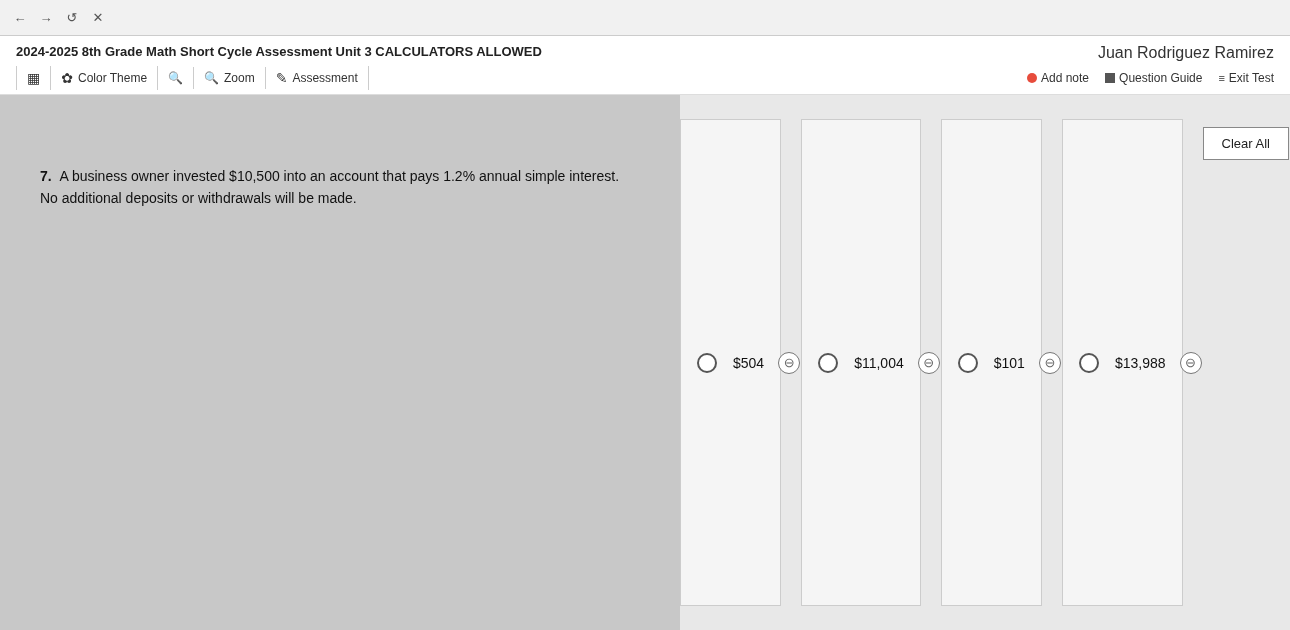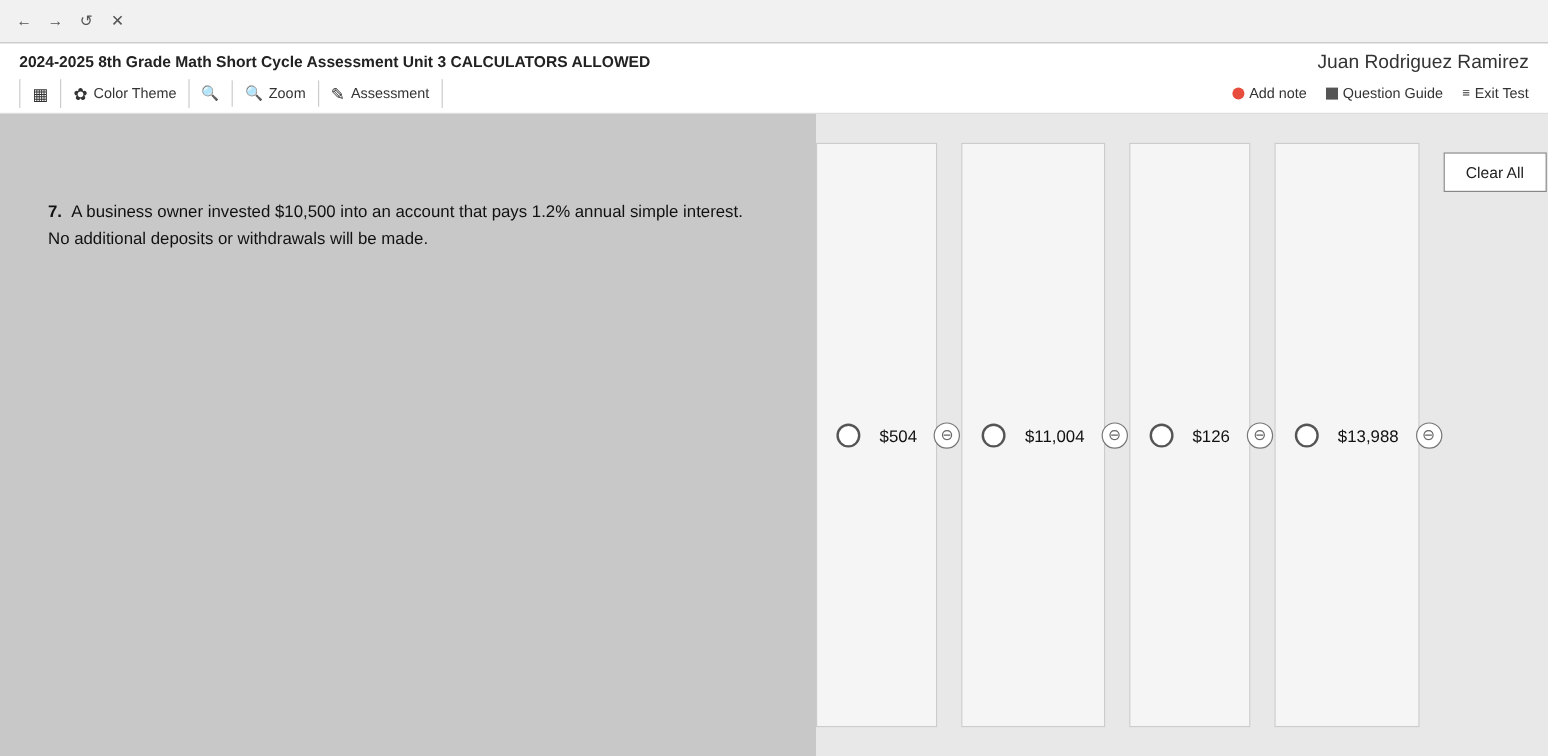--- a/index.html
+++ b/index.html
@@ -281,21 +281,21 @@
       </div>
 
       <div class="answer-option">
         <div class="radio-circle"></div>
         <span class="answer-text">$11,004</span>
         <div class="eliminate-btn">⊖</div>
       </div>
 
       <div class="answer-option">
         <div class="radio-circle"></div>
-        <span class="answer-text">$126</span>
+        <span class="answer-text">$101</span>
         <div class="eliminate-btn">⊖</div>
       </div>
 
       <div class="answer-option">
         <div class="radio-circle"></div>
         <span class="answer-text">$13,988</span>
         <div class="eliminate-btn">⊖</div>
       </div>
 
       <button class="clear-all-btn">Clear All</button>

